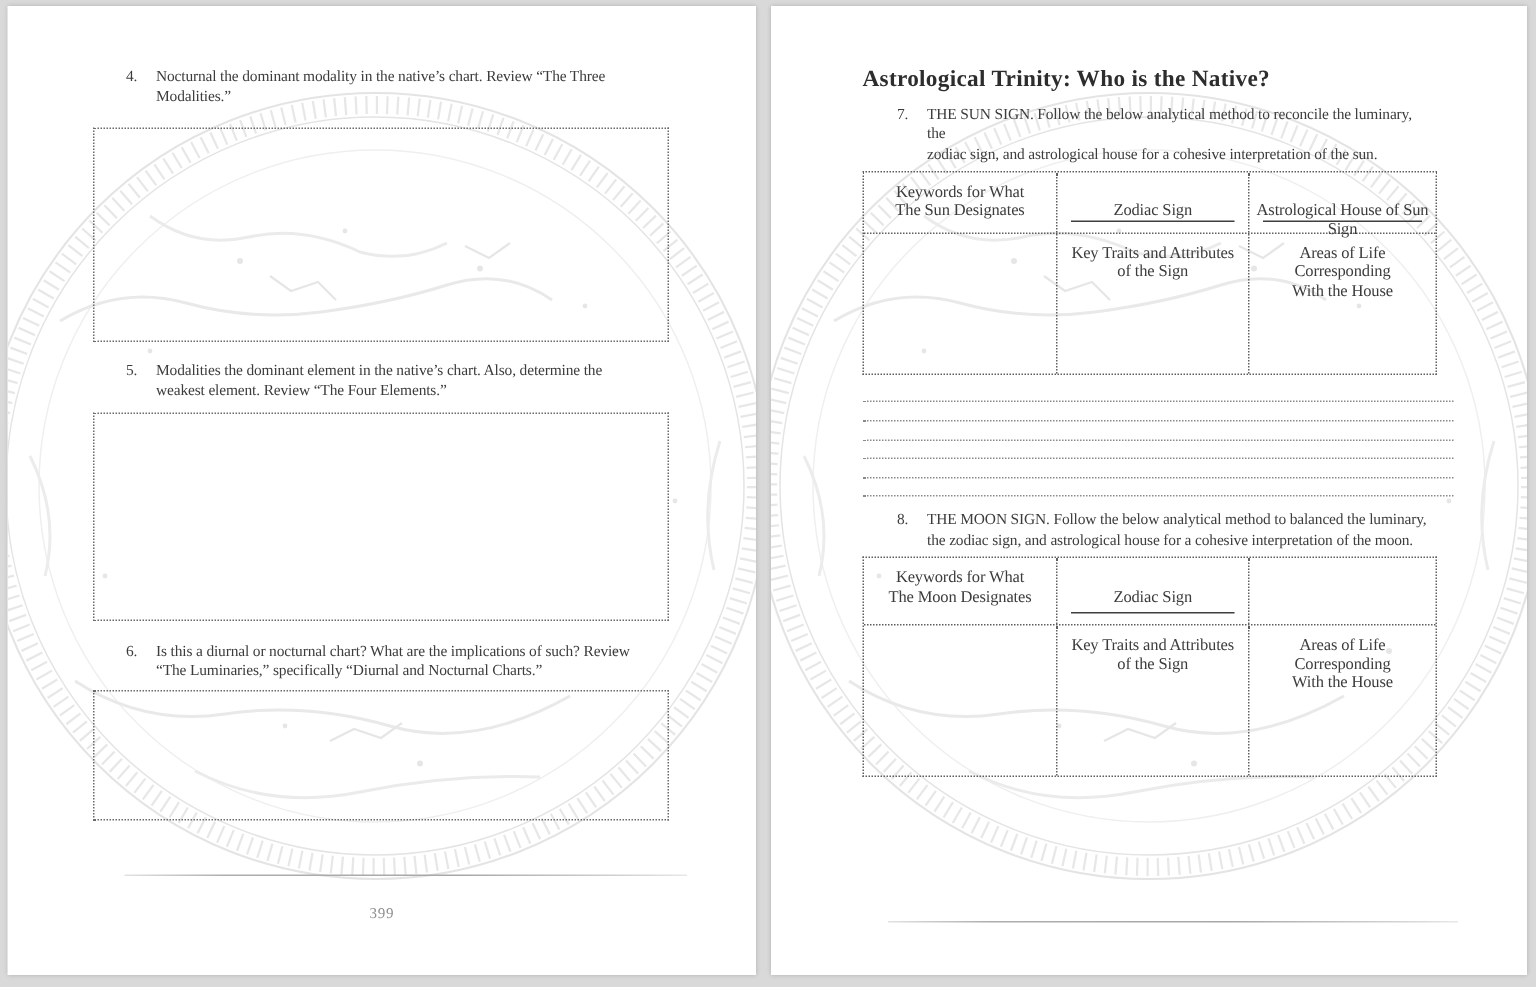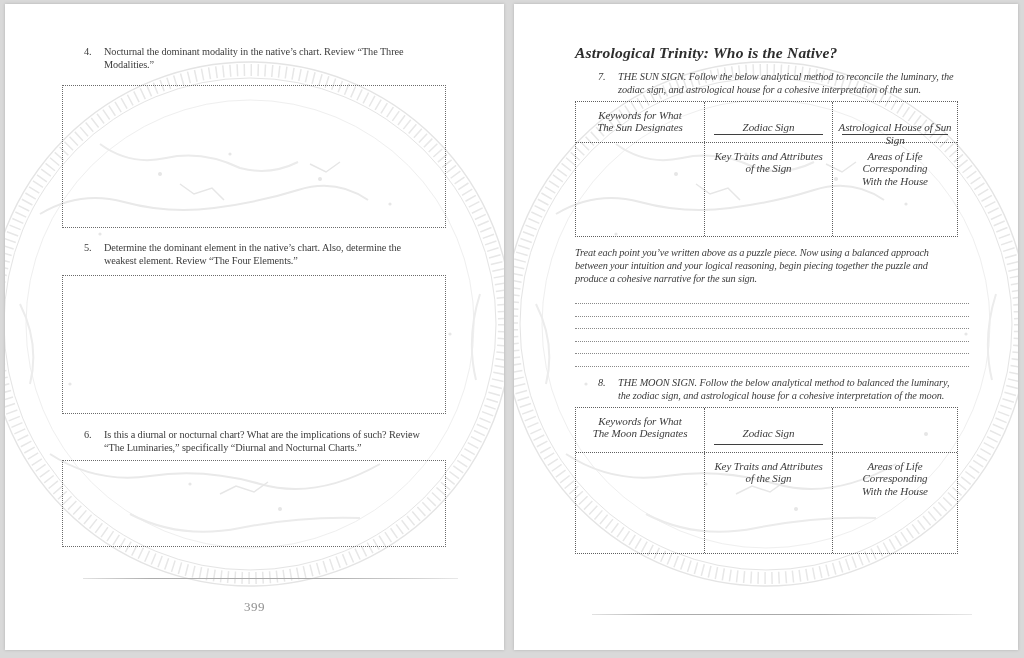--- a/index.html
+++ b/index.html
@@ -10,21 +10,21 @@
     color:#3c3c3c;
     overflow:hidden;
   }
   .spread{display:flex;gap:10px;padding:4px 6px 8px 5px;box-sizing:border-box;}
   .page{
     position:relative;background:#ffffff;height:646px;
     box-shadow:0 0 3px rgba(0,0,0,0.18);
     overflow:hidden;flex:none;
   }
   .page-left{width:499px;}
-  .page-right{width:504px;font-style:italic;}
+  .page-right{width:504px;}
 
   
   .watermark{position:absolute;pointer-events:none;}
   .page-left .watermark{left:-25px;top:50px;}
   .page-right .watermark{left:-18px;top:50px;}
 
   .content{position:relative;font-size:10.3px;line-height:13.3px;letter-spacing:-0.1px;}
   .lp-content{padding:41px 0 0 57px;width:392px;}
   .rp-content{padding:40px 0 0 61px;width:396px;}
 
@@ -61,21 +61,21 @@
   .table-moon .trow-1{height:44px;}
   .table-moon .trow-2{height:100px;}
   .write-line{position:absolute;left:9px;right:9px;bottom:7px;border-bottom:1px solid #3f3f3f;}
 
   .narrative-lines{margin-top:6px;width:394px;}
   .rule-line{height:11.6px;border-bottom:1px dotted #8a8a8a;}
 
   .footer{position:absolute;left:0;right:0;bottom:35px;}
   .footer-rule{height:1px;margin:0 46px 0 78px;
     background:linear-gradient(to right,#e2e2e2,#adadad 18%,#a8a8a8 60%,#d4d4d4 90%,#e8e8e8);}
-  .page-num{text-align:center;font-size:13px;color:#8f8f8f;margin-top:20px;letter-spacing:0.5px;}
+  .page-num{text-align:center;font-size:10px;color:#8f8f8f;margin-top:20px;letter-spacing:0.5px;}
 </style>
 </head>
 <body>
 
 <div class="spread">
 
   <div class="page page-left">
     <svg class="watermark" width="540" height="540" viewBox="0 0 540 540">
       <g fill="none" stroke="#e4e4e4">
         <circle cx="270" cy="270" r="262" stroke-width="1.4"></circle>
@@ -108,21 +108,21 @@
       <div class="list-item">
         <span class="item-num">4.</span>
         <span class="item-text">Nocturnal the dominant modality in the native’s chart. Review “The Three
 Modalities.”</span>
       </div>
 
       <div class="answer-box box-1"></div>
 
       <div class="list-item li-5">
         <span class="item-num">5.</span>
-        <span class="item-text">Determine the dominant element in the native’s chart. Also, determine the
+        <span class="item-text">Modalities the dominant element in the native’s chart. Also, determine the
 weakest element. Review “The Four Elements.”</span>
       </div>
 
       <div class="answer-box box-2"></div>
 
       <div class="list-item li-6">
         <span class="item-num">6.</span>
         <span class="item-text">Is this a diurnal or nocturnal chart? What are the implications of such? Review
 “The Luminaries,” specifically “Diurnal and Nocturnal Charts.”</span>
       </div>
@@ -190,23 +190,20 @@
         </div>
         <div class="trow trow-2">
           <div class="tcell tc-1"></div>
           <div class="tcell tc-2">Key Traits and Attributes
 of the Sign</div>
           <div class="tcell tc-3">Areas of Life Corresponding
 With the House</div>
         </div>
       </div>
 
-      <div class="para puzzle-para">Treat each point you’ve written above as a puzzle piece. Now using a balanced approach
-between your intuition and your logical reasoning, begin piecing together the puzzle and
-produce a cohesive narrative for the sun sign.</div>
 
       <div class="narrative-lines">
           <div class="rule-line"></div>
           <div class="rule-line"></div>
           <div class="rule-line"></div>
           <div class="rule-line"></div>
           <div class="rule-line"></div>
           <div class="rule-line"></div>
         </div>
 

